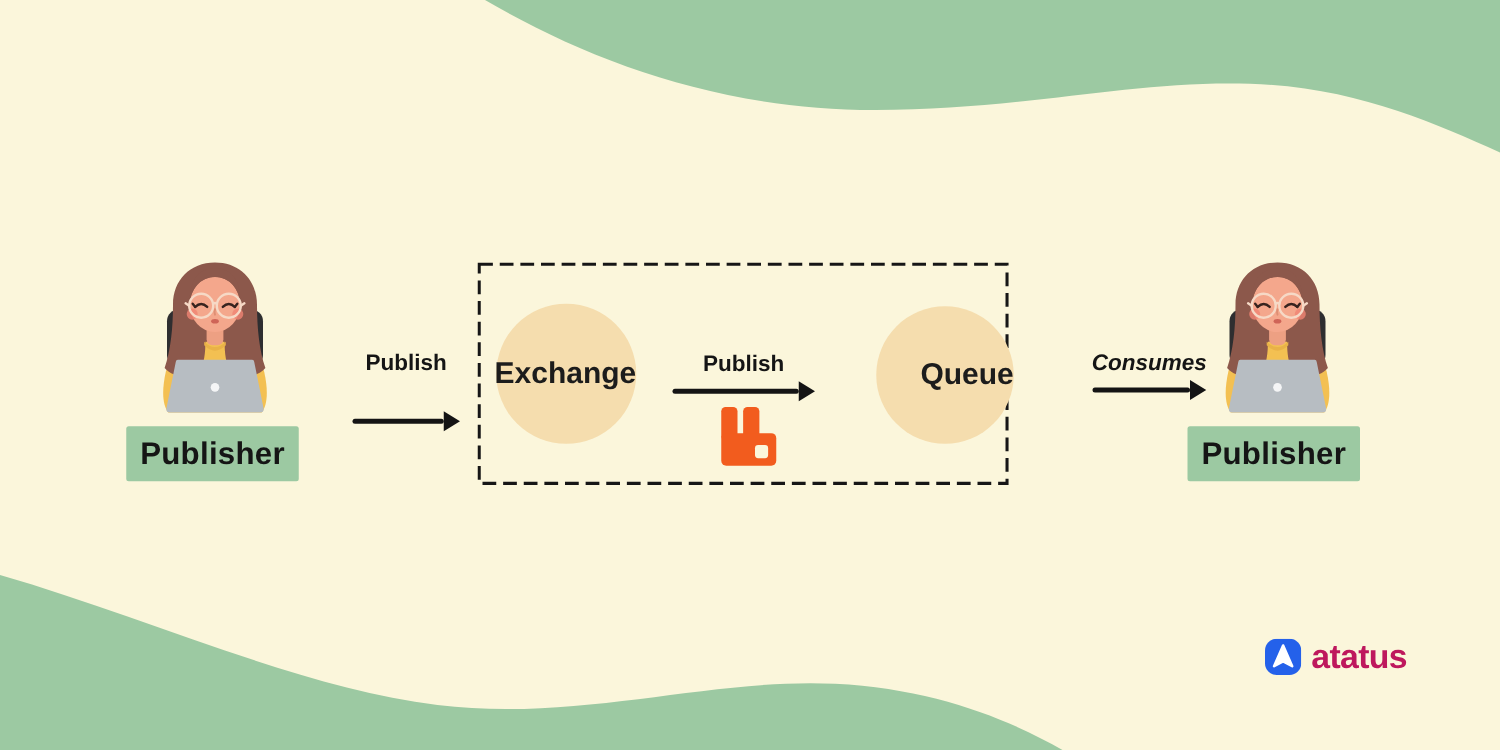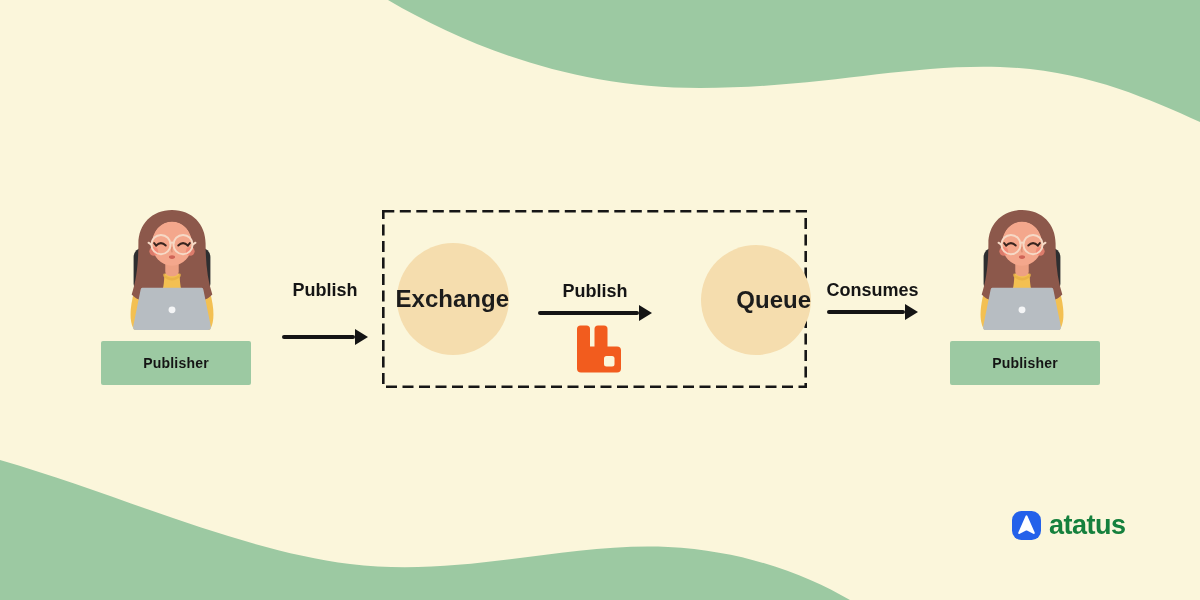--- a/index.html
+++ b/index.html
@@ -12,24 +12,24 @@
   }
   .waves { position:absolute; inset:0; width:1200px; height:600px; display:block; }
 
   
   .person { position:absolute; width:96px; height:123px; }
   .person-publisher { left:124px; top:209px; }
   .person-consumer  { left:974px; top:209px; }
 
   
   .node-label {
-    position:absolute; width:150px; height:44px;
+    position:absolute; width:138px; height:44px;
     background:#9CC9A2; border-radius:2px;
     display:flex; align-items:center; justify-content:center;
-    font-size:14px; font-weight:700; color:#151515; letter-spacing:.2px;
+    font-size:25px; font-weight:700; color:#151515; letter-spacing:.2px;
   }
   .label-publisher { left:101px; top:341px; }
   .label-consumer  { left:950px; top:341px; }
 
   
   .broker-box { position:absolute; left:382px; top:210px; width:425px; height:178px; }
   .broker-box svg { display:block; }
 
   
   .node-circle {
@@ -51,32 +51,32 @@
   .arrow { display:flex; align-items:center; height:16px; width:100%; }
   .arrow-line { flex:1; height:4px; background:#141414; border-radius:2px; }
   .arrow-head {
     width:0; height:0; flex:0 0 auto;
     border-left:13px solid #141414;
     border-top:8px solid transparent;
     border-bottom:8px solid transparent;
   }
   .arrow-publish  { left:282px; top:280px; width:86px;gap:25px;  }
   .arrow-routes   { left:538px; top:281px; width:114px; }
-  .arrow-consumes { left:827px; top:280px; width:91px;  }
+  .arrow-consumes { left:874px; top:280px; width:91px;font-style:italic;  }
 
   
   .rabbitmq { position:absolute; left:576px; top:325px; width:46px; height:48px; }
 
   
   .atatus-logo {
     position:absolute; left:1012px; top:510px;
     display:flex; align-items:center; gap:8px;
   }
   .atatus-logo .logo-text {
-    font-size:27px; font-weight:700; color:#15803d; letter-spacing:-.5px;
+    font-size:27px; font-weight:700; color:#be185d; letter-spacing:-.5px;
   }
 </style>
 </head>
 <body>
 
 <div class="canvas">
 
   <svg class="waves" viewBox="0 0 1200 600" aria-hidden="true">
     <path fill="#9CC9A2" d="M388,0 L1200,0 L1200,122 C1146,98 1085,70 1000,67 C905,64 820,88 700,88 C575,88 470,48 388,0 Z"></path>
     <path fill="#9CC9A2" d="M0,460 C118,494 238,550 350,564 C462,578 568,542 668,547 C748,551 808,576 850,600 L0,600 Z"></path>

